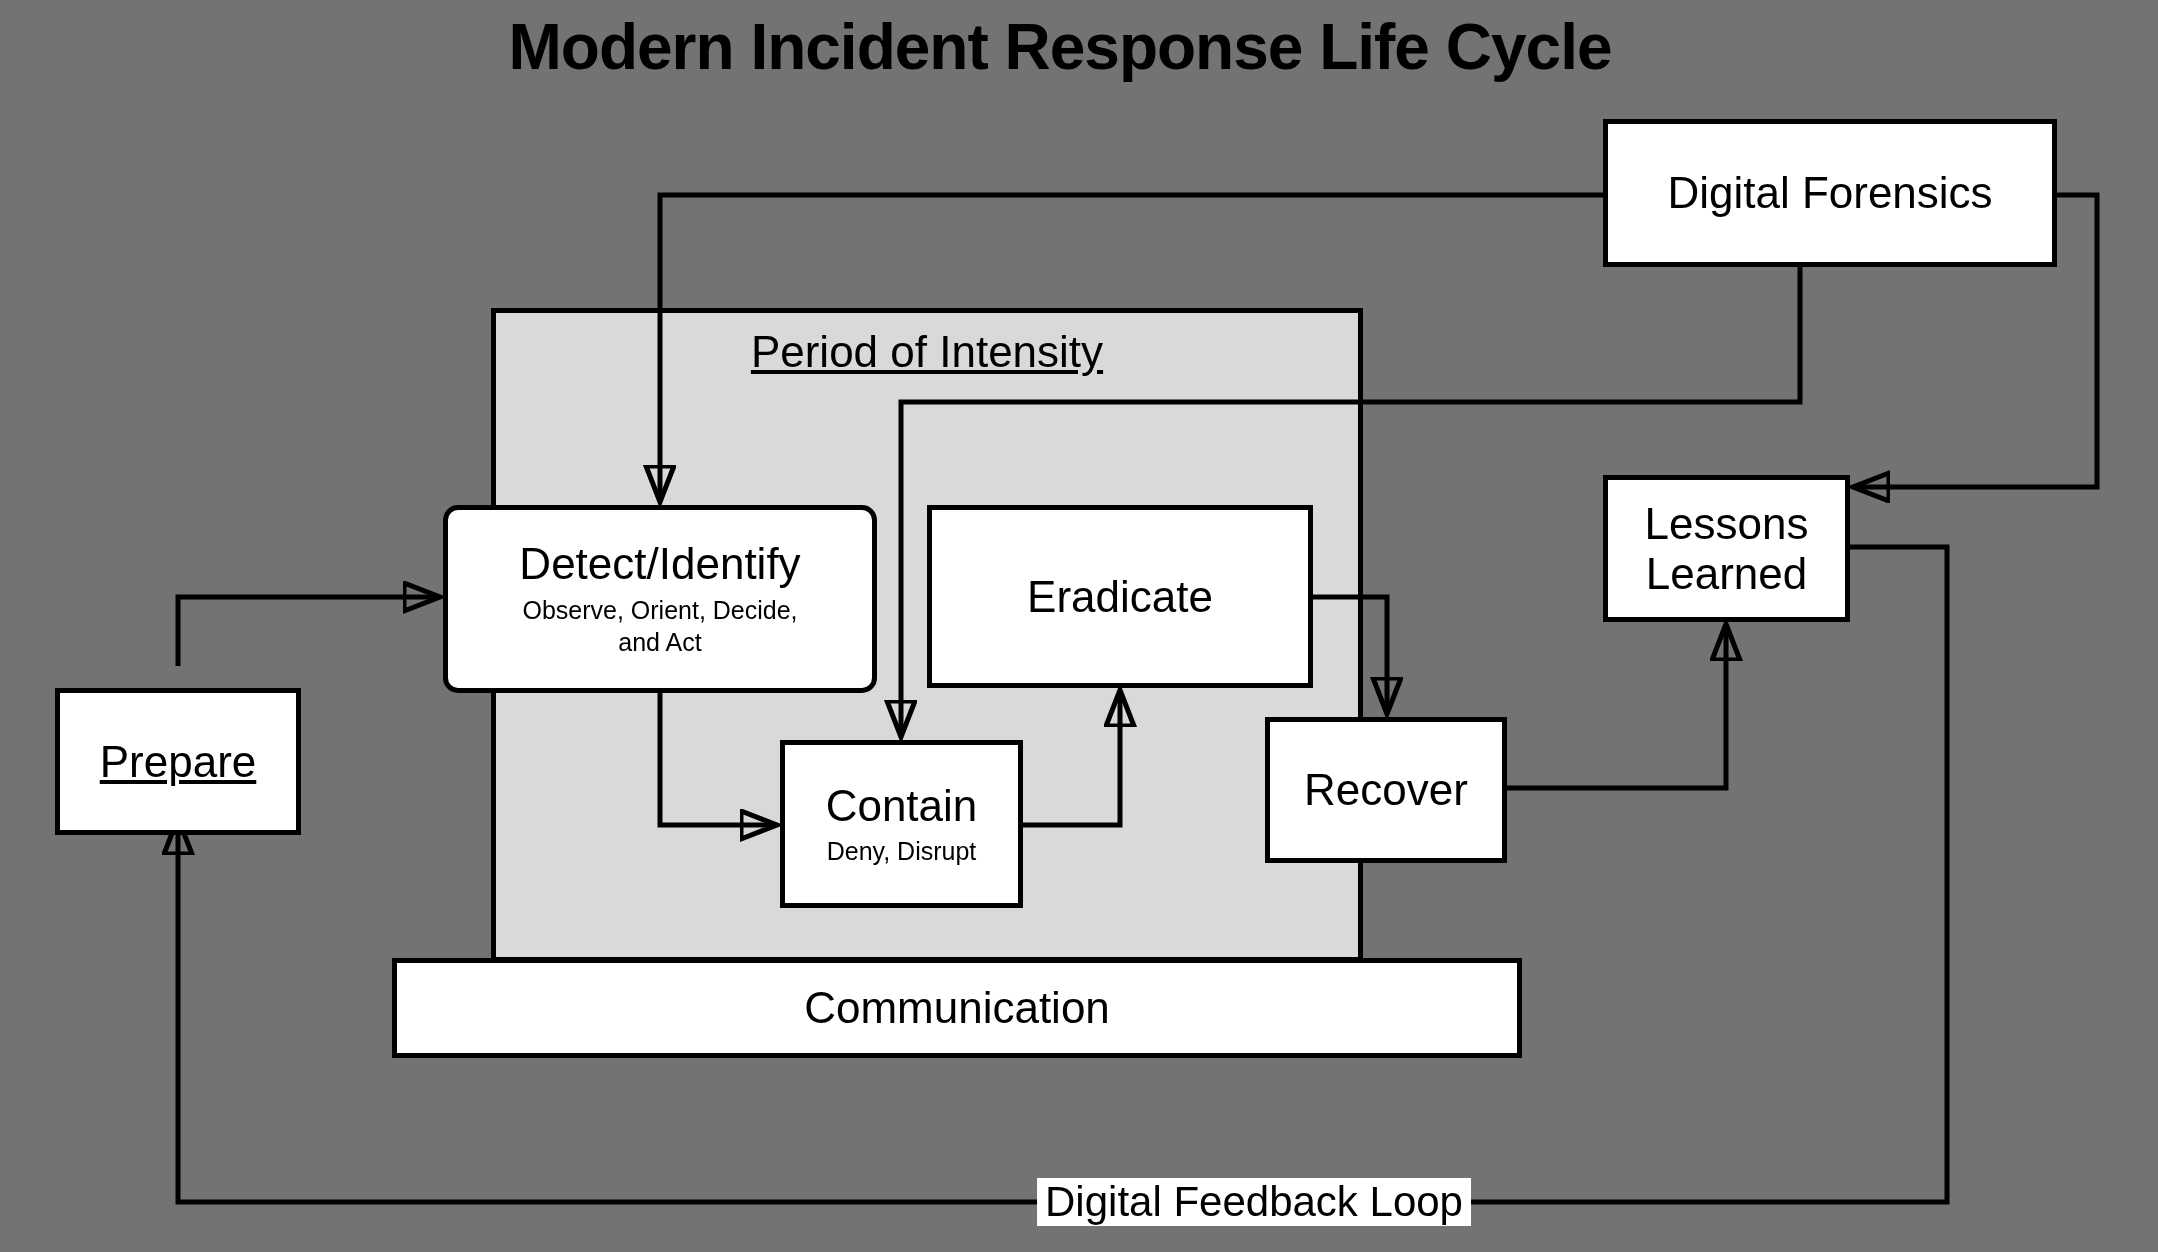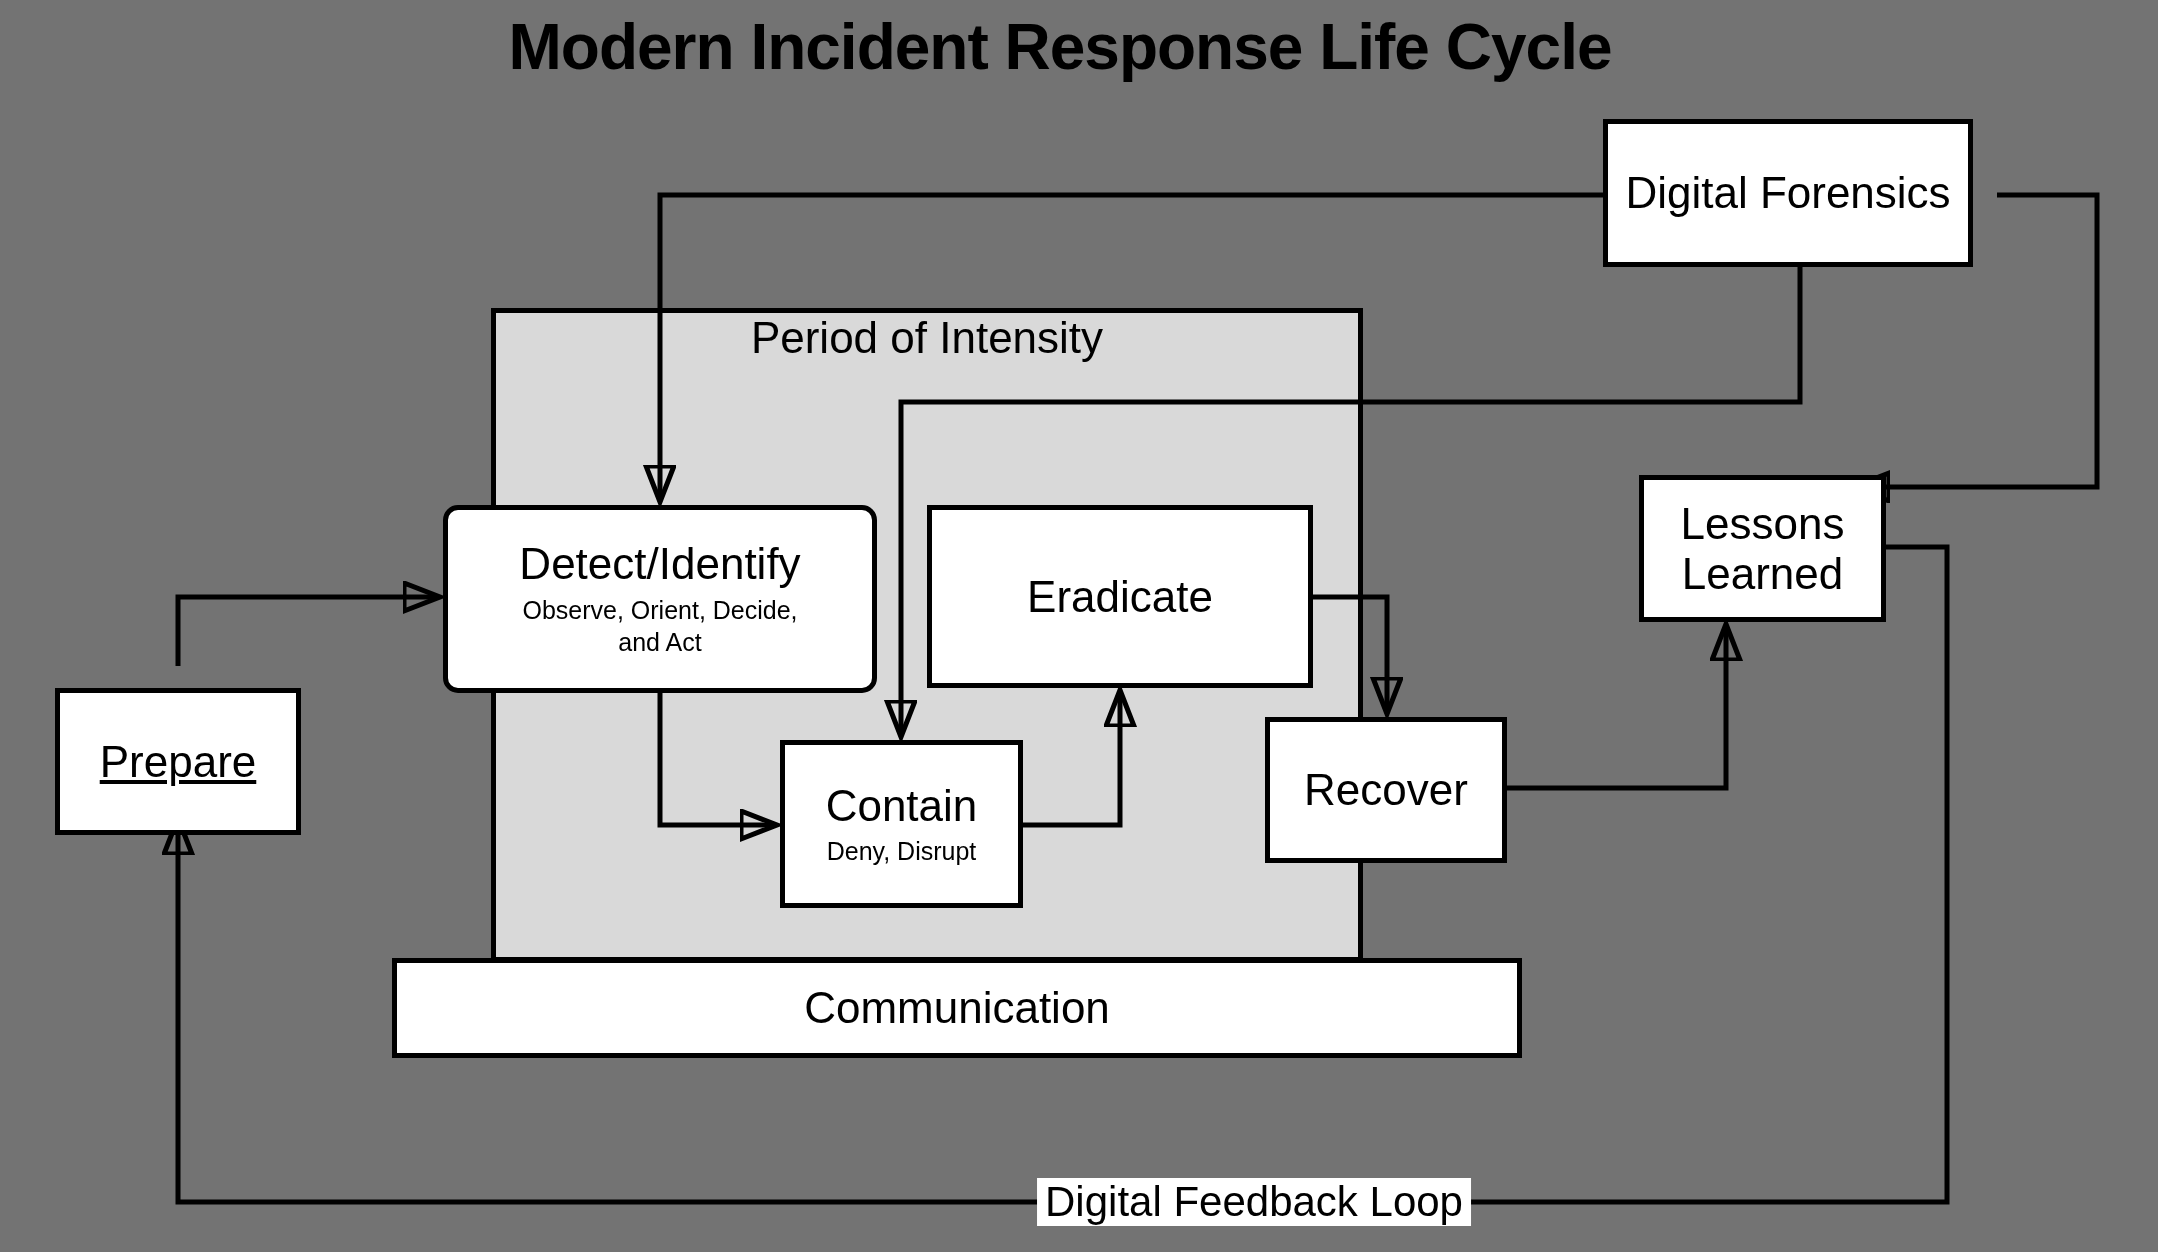--- a/index.html
+++ b/index.html
@@ -10,38 +10,38 @@
   }
   #title {
     position:absolute; left:0; top:10px; width:2120px; text-align:center;
     font-size:64px; font-weight:bold; letter-spacing:-1px;
   }
   .intensity {
     position:absolute; left:491px; top:308px; width:872px; height:654px;
     background:#d9d9d9; border:5px solid #000; box-sizing:border-box; z-index:1;
   }
   .intensity .label {
-    text-align:center; font-size:44px;
+    margin-top:14px; text-align:center; font-size:44px;text-decoration:underline;
   }
   svg.edges { position:absolute; left:0; top:0; z-index:2; }
   svg.edges path { stroke:#000; stroke-width:5; fill:none; }
   .node {
     position:absolute; background:#ffffff; border:5px solid #000;
     box-sizing:border-box; display:flex; flex-direction:column;
     align-items:center; justify-content:center; text-align:center; z-index:3;
   }
   .node .label { font-size:44px; line-height:1.12; white-space:pre-line; }
   .node .sub   { font-size:25px; line-height:1.3; white-space:pre-line; margin-top:5px; }
-  #node-digital-forensics { left:1603px; top:119px;  width:370px;  height:148px; }
+  #node-digital-forensics { left:1603px; top:119px;  width:454px;  height:148px; }
   #node-prepare           { left:55px;   top:688px;  width:246px;  height:147px;text-decoration:underline; }
   #node-detect            { left:443px;  top:505px;  width:434px;  height:188px;border-radius:15px; }
   #node-eradicate         { left:927px;  top:505px;  width:386px;  height:183px; }
   #node-contain           { left:780px;  top:740px;  width:243px;  height:168px; }
   #node-recover           { left:1265px; top:717px;  width:242px;  height:146px; }
-  #node-lessons           { left:1603px; top:475px;  width:247px;  height:147px;margin-left:36px; }
+  #node-lessons           { left:1603px; top:475px;  width:247px;  height:147px; }
   #node-communication     { left:392px;  top:958px;  width:1130px; height:100px; }
   #feedback-label {
     position:absolute; left:1254px; top:1202px; transform:translate(-50%,-50%);
     background:#ffffff; padding:0 8px; font-size:42px; z-index:3; white-space:nowrap;
   }
 </style>
 </head>
 <body>
 
 <div id="canvas">

